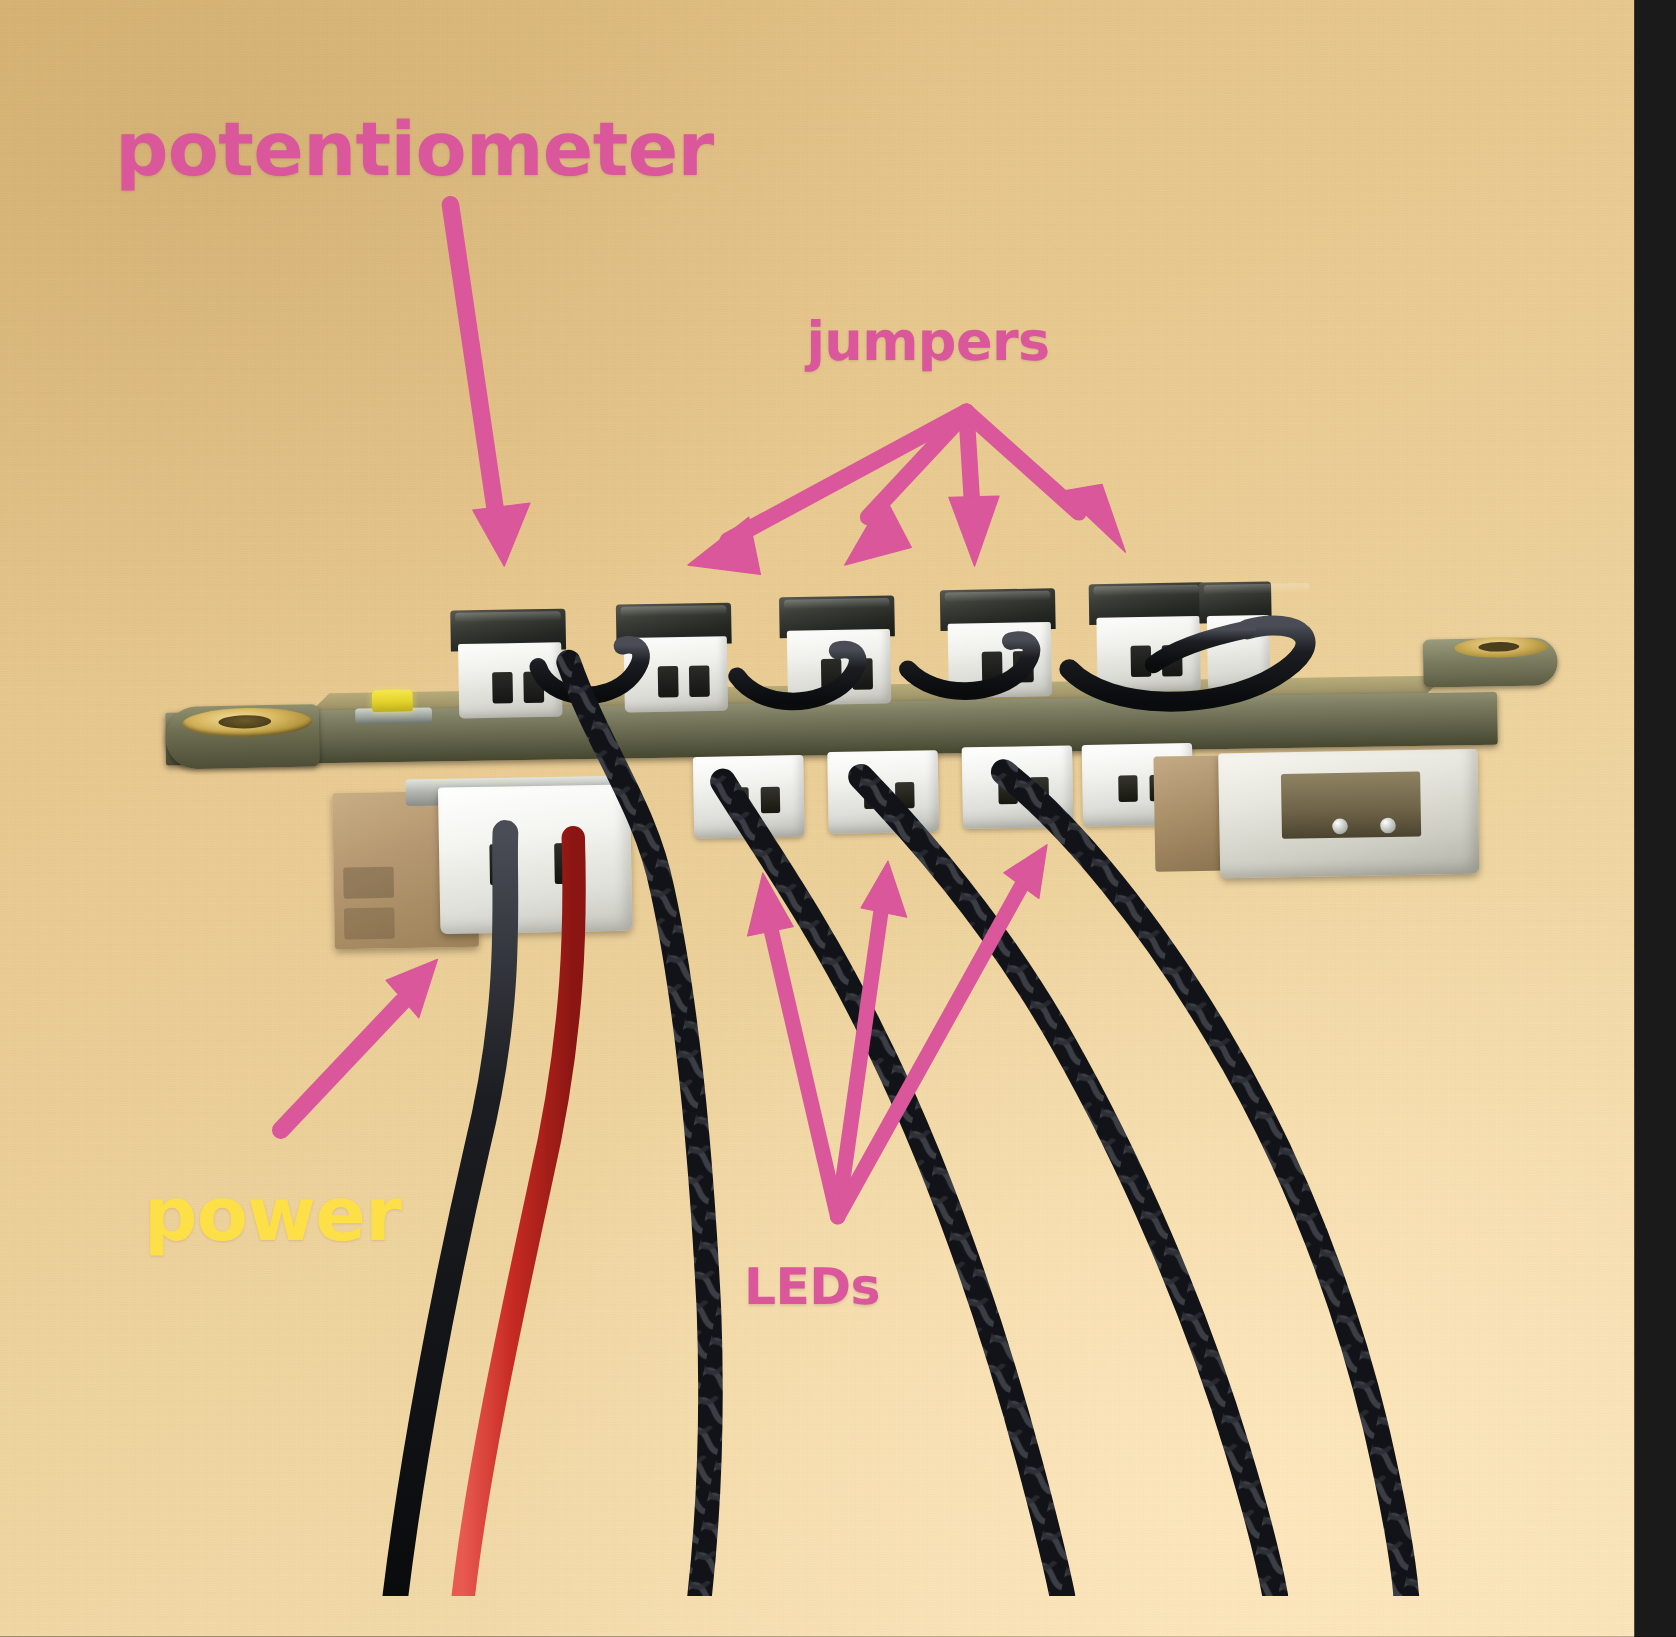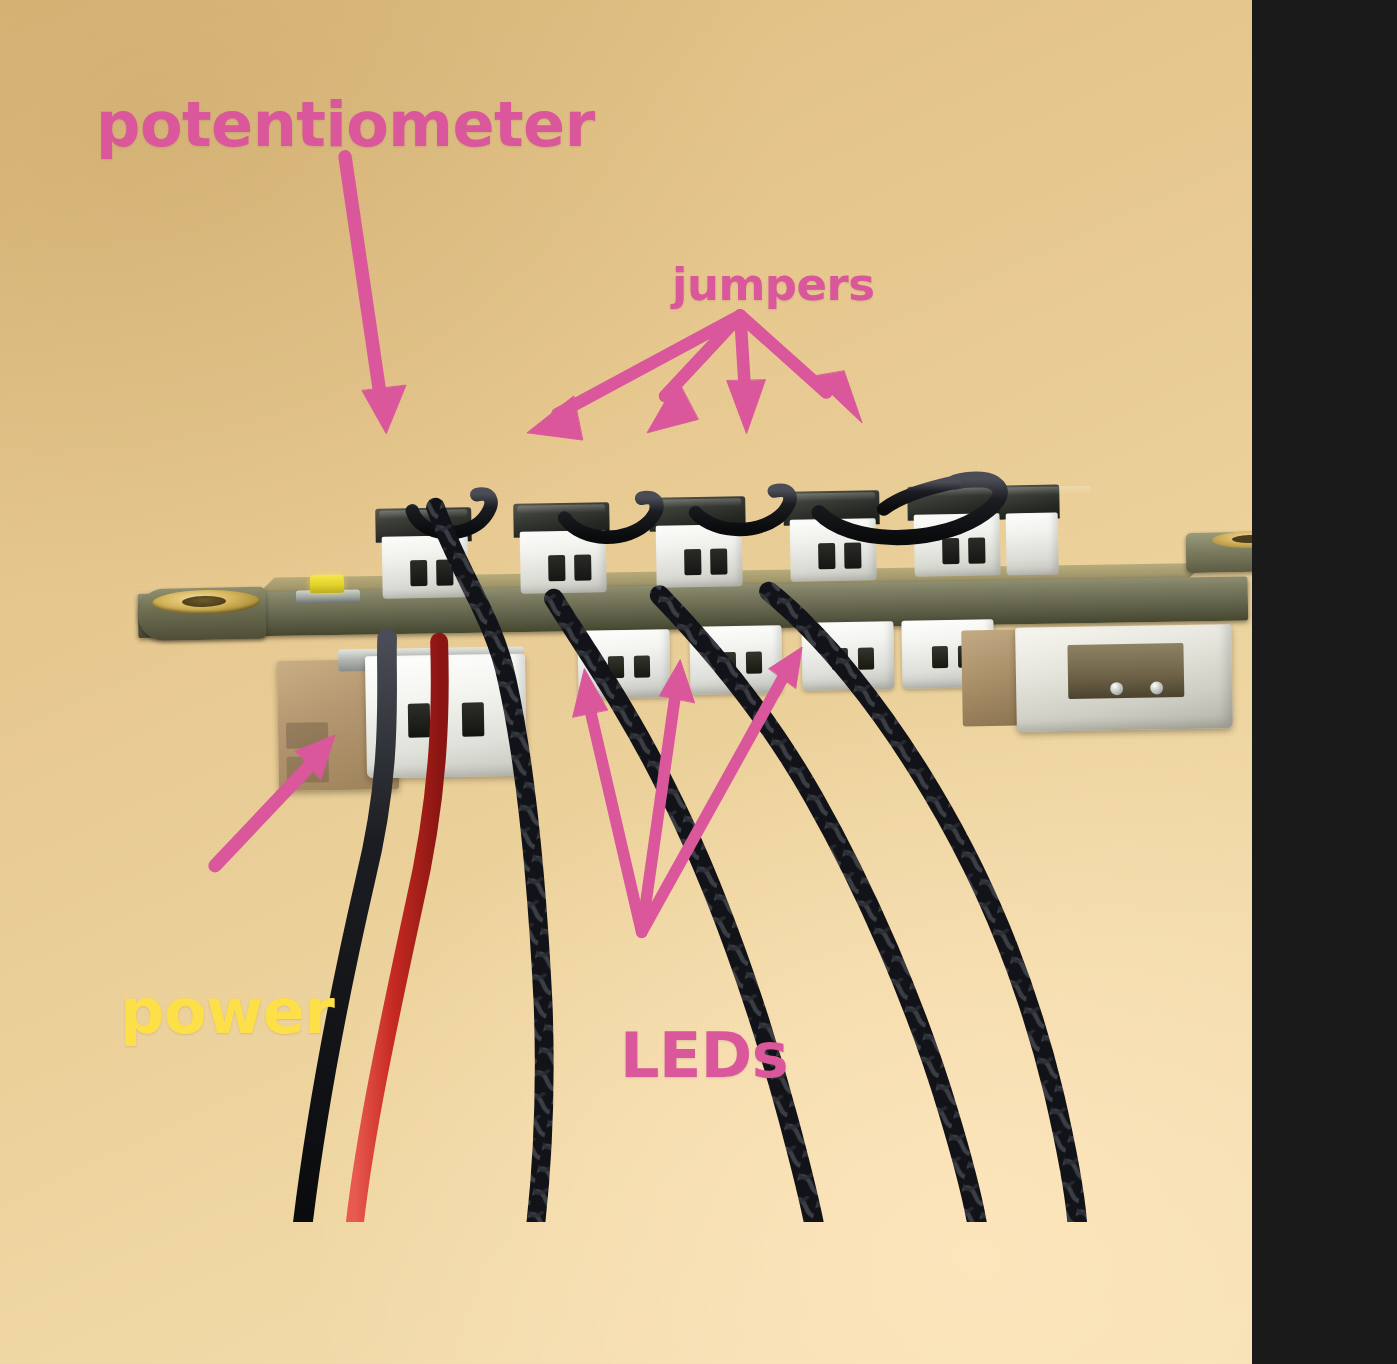--- a/index.html
+++ b/index.html
@@ -2,21 +2,21 @@
 <html><head>
 <meta charset="utf-8">
 <style>
   html, body {
     margin: 0;
     padding: 0;
     background: #1a1a1a;
   }
   #stage {
     position: relative;
-    width: 1252px;
+    width: 1362px;
     height: 1364px;
     overflow: hidden;
     font-family: "DejaVu Sans", sans-serif;
     text-decoration: underline;
   }
 
   
   .bg {
     position: absolute;
     inset: 0;
@@ -287,21 +287,21 @@
     position: absolute;
     font-family: "DejaVu Sans", sans-serif;
     font-weight: 700;
     letter-spacing: -0.5px;
     white-space: nowrap;
     text-shadow: 0 1px 2px rgba(120,70,90,.18);
   }
   #lbl-potentiometer { left: 96px;  top: 88px;  font-size: 62px; }
   #lbl-jumpers       { left: 672px; top: 258px; font-size: 45px; }
   #lbl-power         { left: 120px; top: 975px; font-size: 62px; }
-  #lbl-leds          { left: 620px; top: 1019px; font-size: 62px; }
+  #lbl-leds          { left: 620px; top: 1048px; font-size: 42px; }
 </style>
 </head>
 <body>
 
 <div id="stage">
 
   <div class="bg"></div>
   <div class="bg-grain"></div>
 
   <div class="photo">

